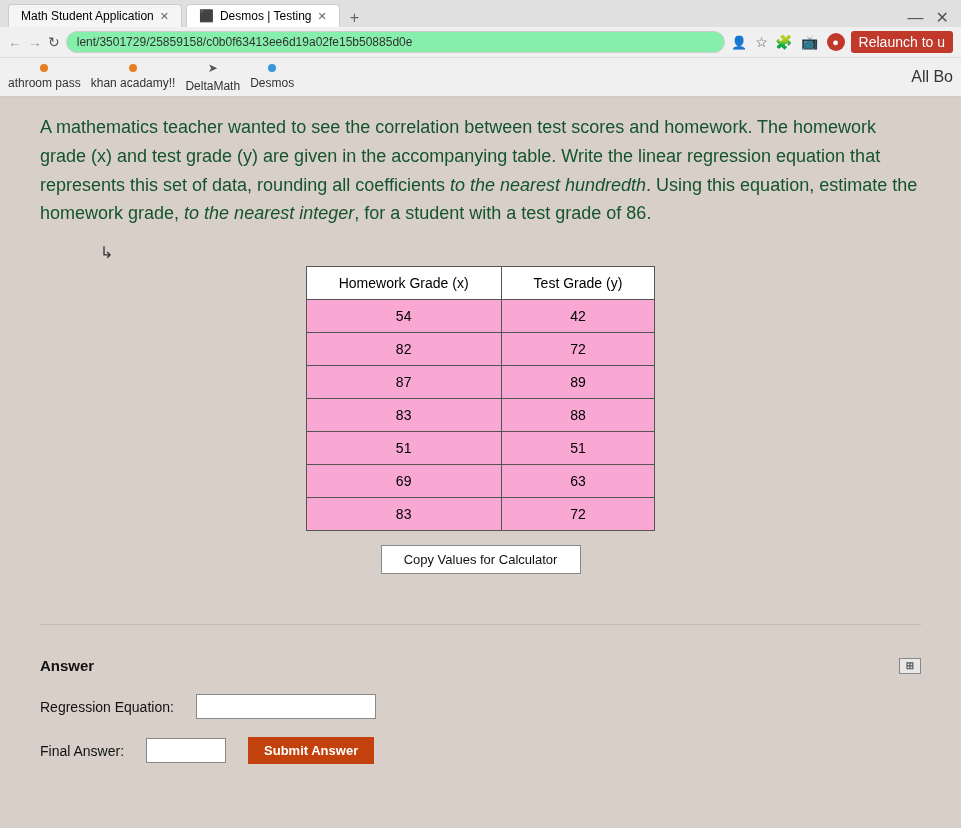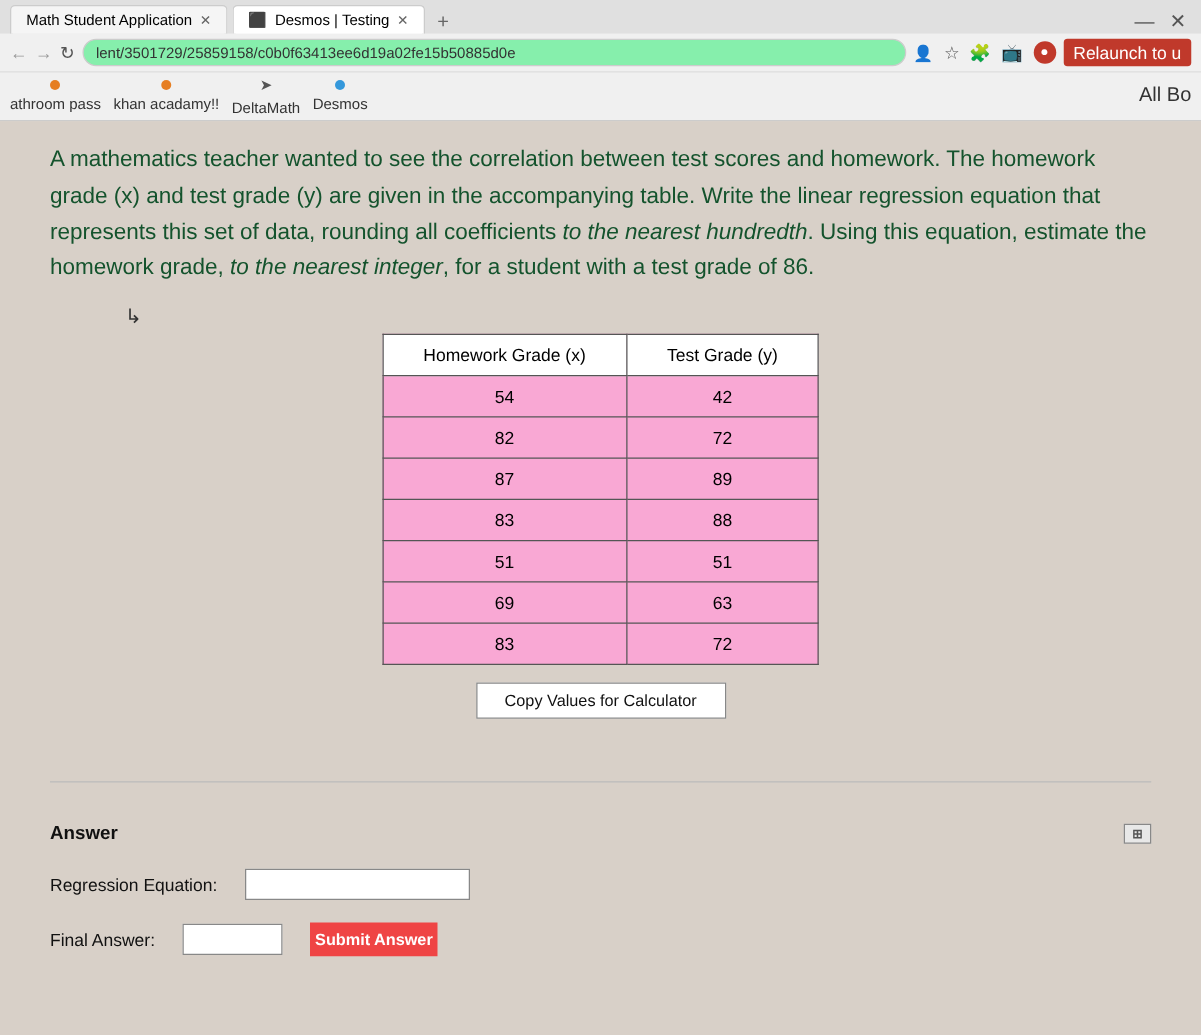--- a/index.html
+++ b/index.html
@@ -211,24 +211,24 @@
       background: #fff;
       padding: 4px 6px;
       font-size: 13px;
       width: 180px;
     }
     .answer-input-small {
       width: 80px;
     }
 
     .submit-btn {
-      background: #ef4444;
+      background: #c2410c;
       color: #fff;
       border: none;
-      padding: 6px 4px;
+      padding: 6px 16px;
       font-size: 13px;
       cursor: pointer;
       font-weight: bold;
     }
 
     .cursor-arrow {
       display: inline-block;
       font-size: 16px;
       color: #333;
       margin-right: 4px;

